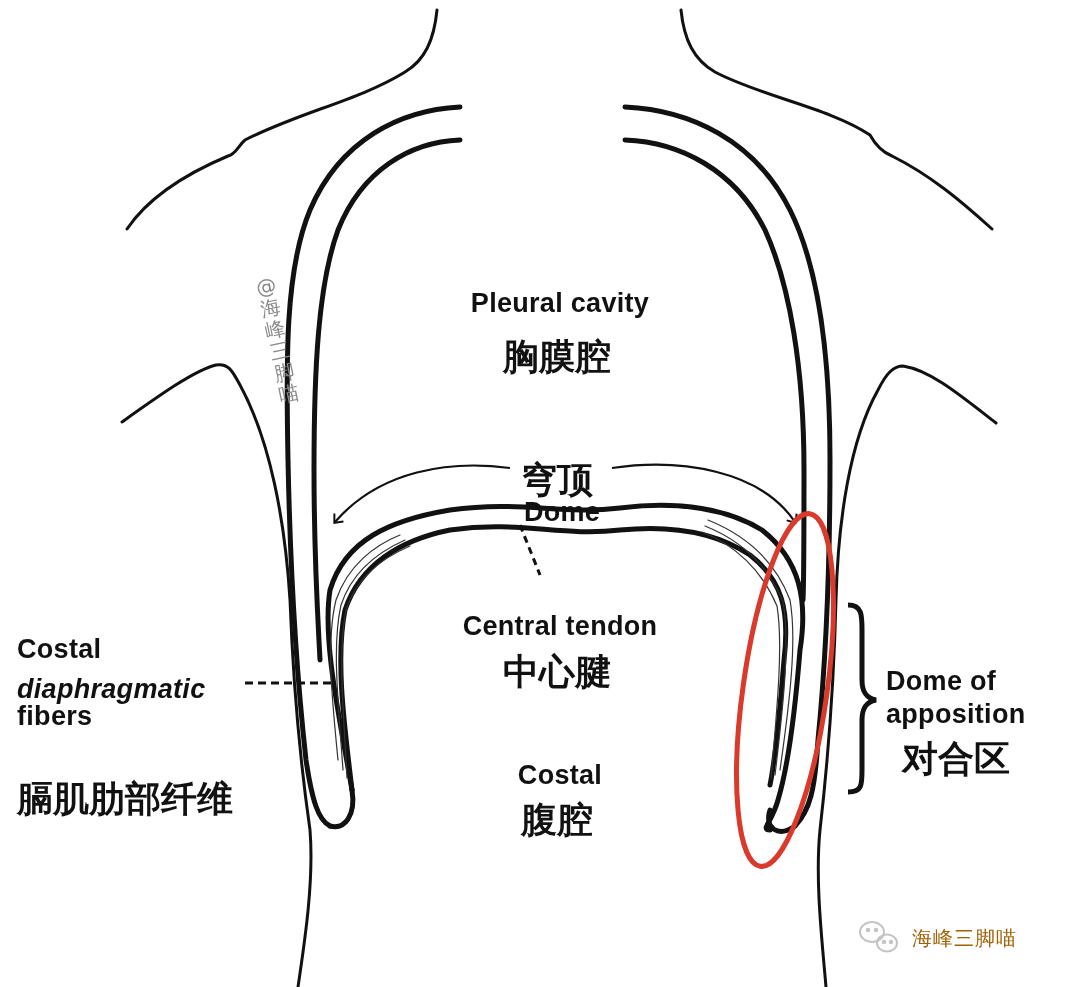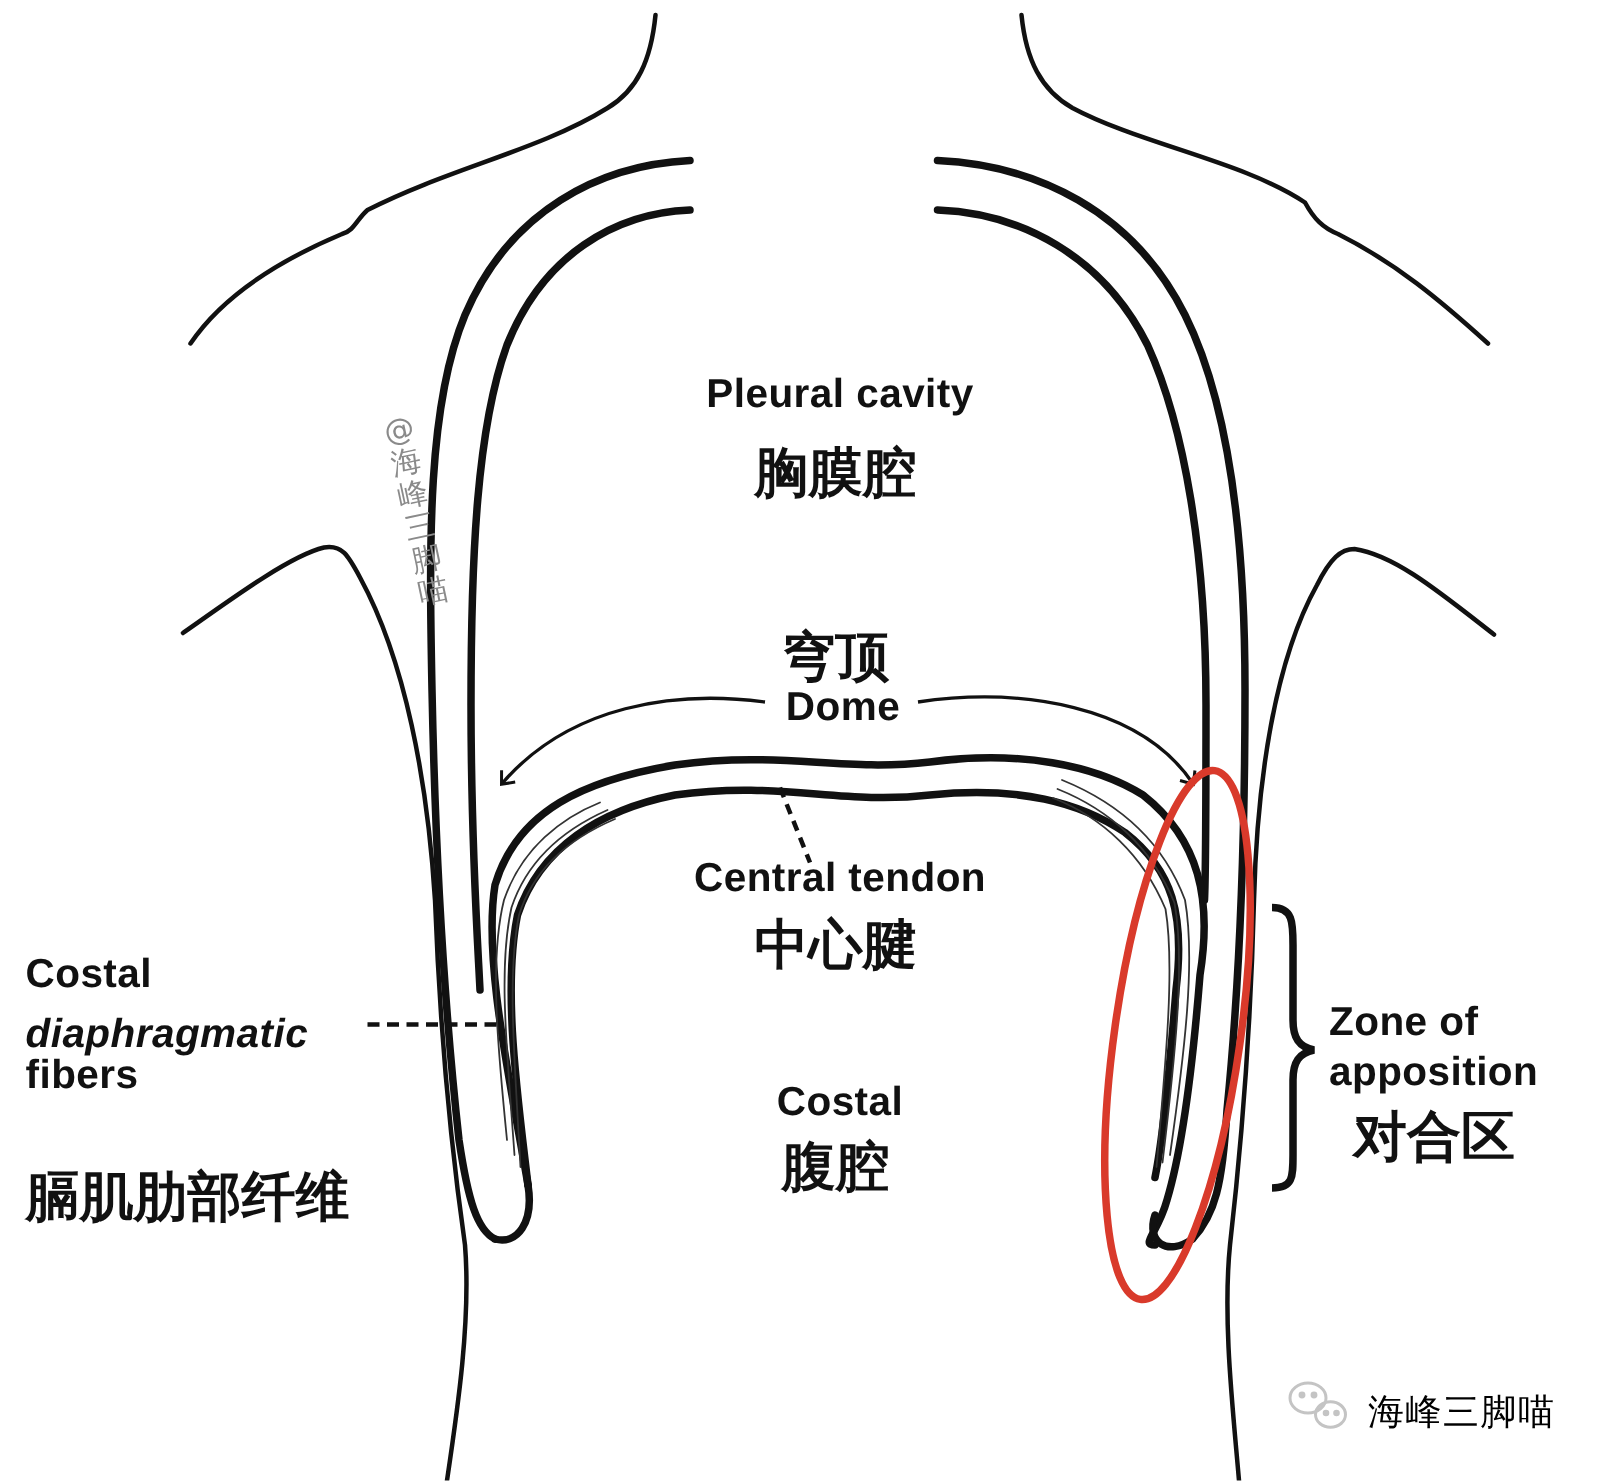--- a/index.html
+++ b/index.html
@@ -9,37 +9,37 @@
   .label {
     position: absolute;
     font-family: "Liberation Sans", "DejaVu Sans", sans-serif;
     font-weight: bold;
     color: #111111;
     white-space: nowrap;
     line-height: 1;
   }
   .en { font-size: 27px; letter-spacing: 0.3px; }
   .zh { font-family: "DejaVu Sans", sans-serif; font-size: 36px; font-weight: bold; }
-  .center { transform: translateX(-50%); text-align: left; }
+  .center { transform: translateX(-50%); text-align: left; margin-top: 41px; }
   .watermark-v {
     position: absolute;
     font-family: "DejaVu Sans", sans-serif;
     color: #8a8a8a;
     font-size: 20px;
     line-height: 22px;
     transform: rotate(-12deg);
     transform-origin: top left;
     width: 24px;
     text-align: center;
   }
   .watermark-br {
     position: absolute;
     font-family: "DejaVu Sans", sans-serif;
-    color: #000000;
-    font-size: 24px;
+    color: #a16207;
+    font-size: 20px;
     letter-spacing: 1px;
   }
 </style>
 </head>
 <body>
 
 <div id="stage">
 
   <svg class="drawing" width="1080" height="987" viewBox="0 0 1080 987">
     <defs>
@@ -117,21 +117,21 @@
   <div class="label zh center" style="left:557px; top:613px;">中心腱</div>
 
   <div class="label en" style="left:17px; top:636px;">Costal</div>
   <div class="label en" style="left:17px; top:676px;font-style:italic;">diaphragmatic</div>
   <div class="label en" style="left:17px; top:703px;">fibers</div>
   <div class="label zh" style="left:17px; top:737px;margin-top:44px;">膈肌肋部纤维</div>
 
   <div class="label en center" style="left:560px; top:721px;">Costal</div>
   <div class="label zh center" style="left:557px; top:761px;">腹腔</div>
 
-  <div class="label en" style="left:886px; top:668px;">Zone of</div>
+  <div class="label en" style="left:886px; top:668px;">Dome of</div>
   <div class="label en" style="left:886px; top:701px;text-align:center;">apposition</div>
   <div class="label zh" style="left:902px; top:741px;">对合区</div>
 
   <div class="watermark-v" style="left:252px; top:278px;">
     <div>@</div>
     <div>海</div>
     <div>峰</div>
     <div>三</div>
     <div>脚</div>
     <div>喵</div>

